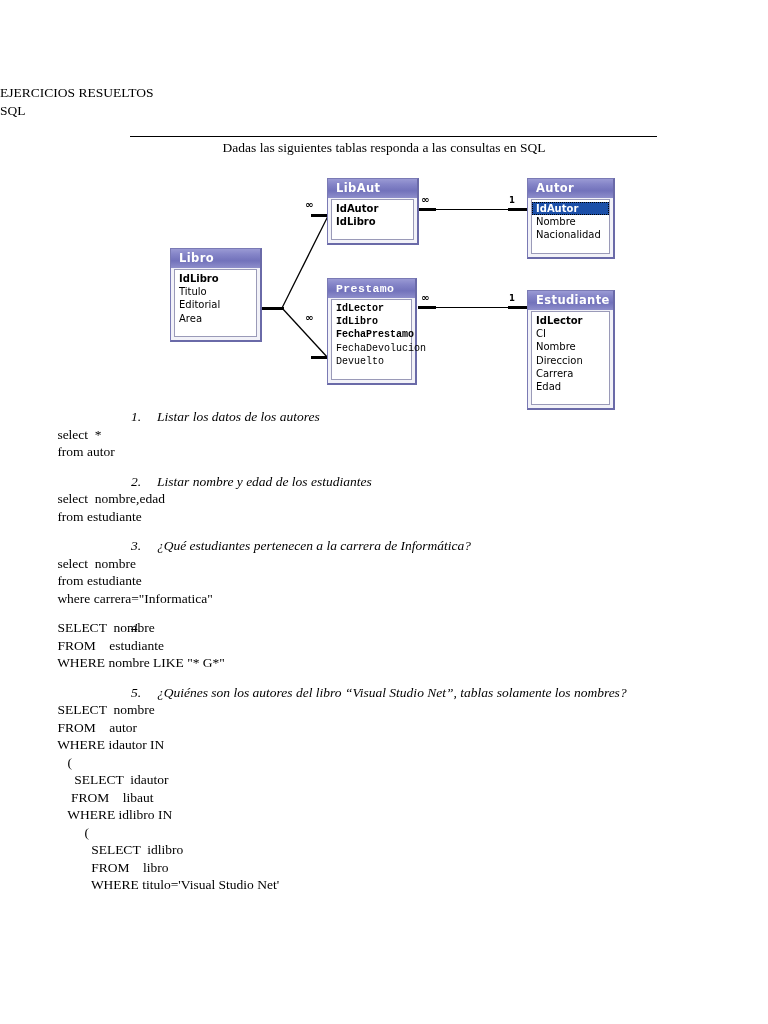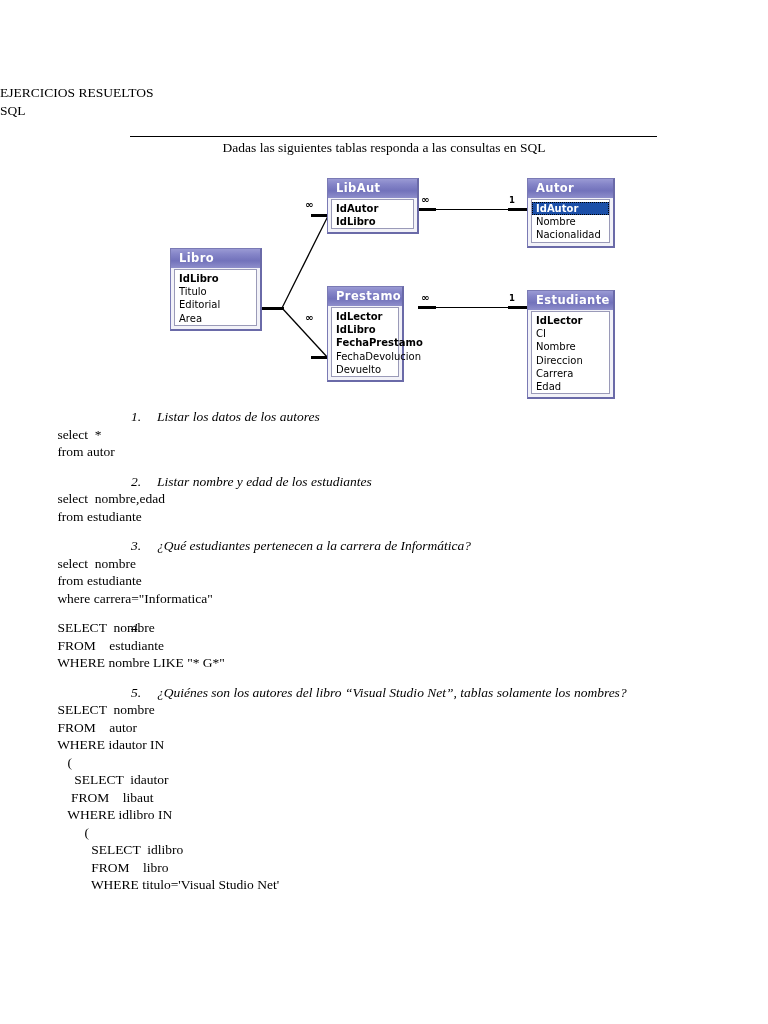--- a/index.html
+++ b/index.html
@@ -73,21 +73,21 @@
                 #9a9ad4 0%, #8585c8 28%,
                 #7272bb 62%, #8e8ecb 100%);
     box-sizing: border-box;
     overflow: hidden;
     white-space: nowrap;
   }
   .er-table .tbl-body {
     background: #ffffff;
     border: 1px solid #9a9ab8;
     margin: 1px 3px 3px 3px;
-    padding: 2px 0 0 0;
+    padding: 2px 0 11px 0;
   }
   .er-table .fld {
     font-size: 10px;
     line-height: 13.2px;
     padding: 0 3px 0 4px;
     white-space: nowrap;
     color: #000;
   }
   .er-table .fld.pk { font-weight: bold; }
   .er-table .fld.sel {
@@ -214,21 +214,21 @@
 
   <div class="er-table" style="left:527px; top:178px; width:88px;">
     <div class="tbl-head">Autor</div>
     <div class="tbl-body">
       <div class="fld pk sel">IdAutor</div>
       <div class="fld">Nombre</div>
       <div class="fld">Nacionalidad</div>
     </div>
   </div>
 
-  <div class="er-table" style="left:327px; top:286px; width:77px;">
+  <div class="er-table" style="left:327px; top:278px; width:90px;font-family:Liberation Mono, monospace;">
     <div class="tbl-head">Prestamo</div>
     <div class="tbl-body">
       <div class="fld pk">IdLector</div>
       <div class="fld pk">IdLibro</div>
       <div class="fld pk">FechaPrestamo</div>
       <div class="fld">FechaDevolucion</div>
       <div class="fld">Devuelto</div>
     </div>
   </div>
 

